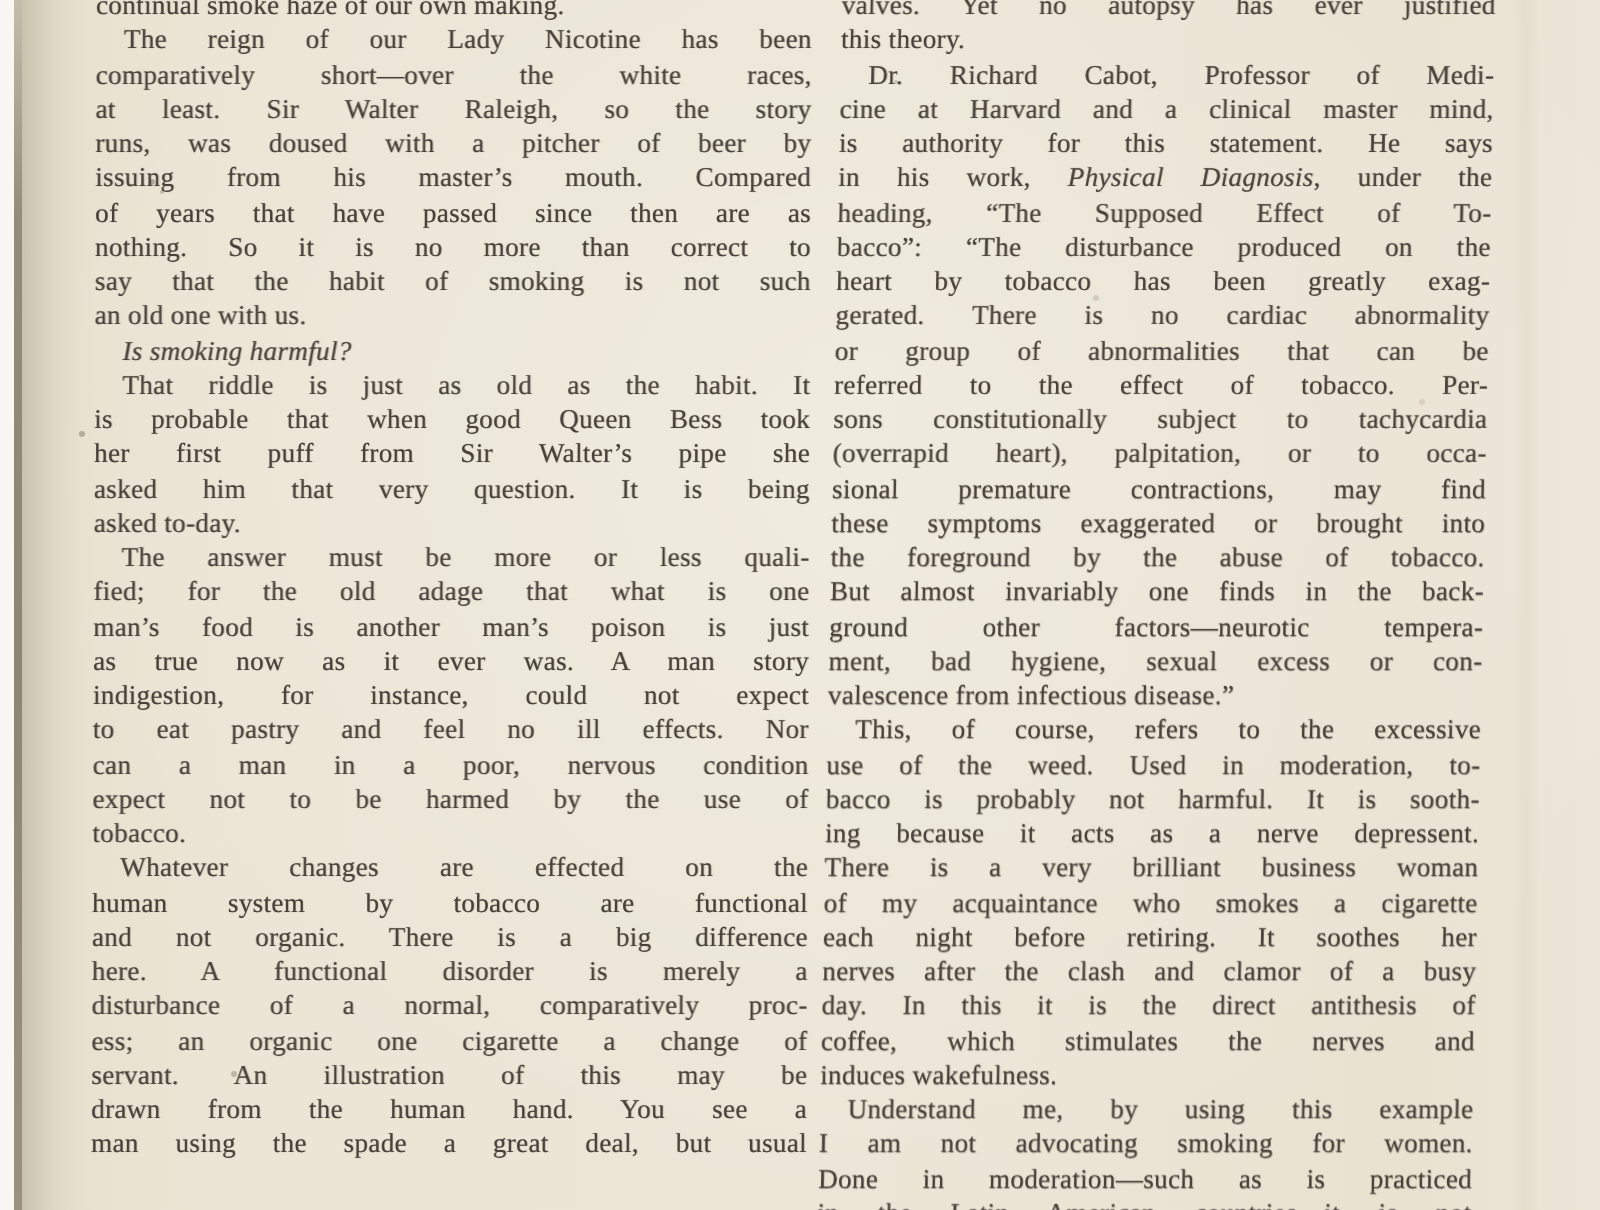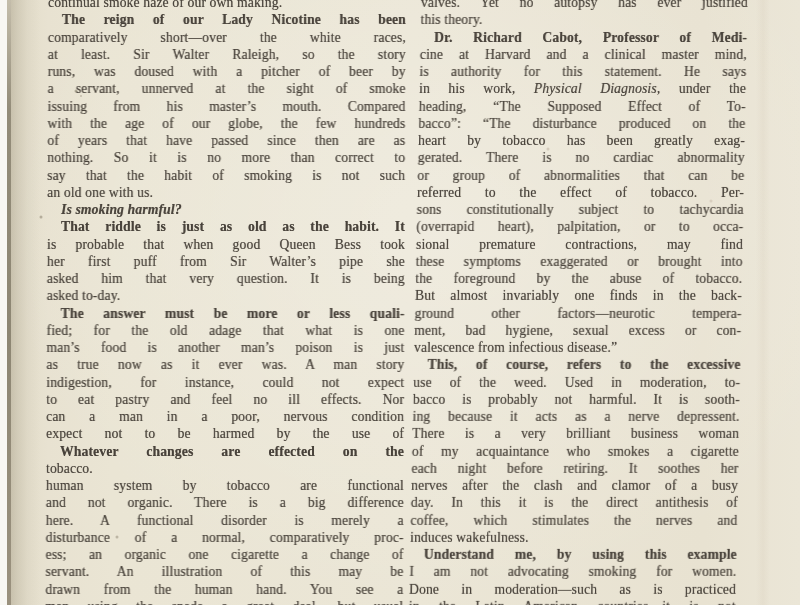--- a/index.html
+++ b/index.html
@@ -50,62 +50,60 @@
   }
   .col-left{left:48px;width:358px;transform:skewX(-0.25deg);transform-origin:0 0;}
   .col-right{left:421px;width:327px;transform:skewX(-1.15deg);transform-origin:0 0;}
   .line{
     height:17.25px;overflow:visible;
     text-align:justify;
     text-align-last:justify;
     white-space:normal;
   }
   .line.end{text-align-last:left;}
-  .line.indent{text-indent:14px;font-weight:bold;}
+  .line.indent{text-indent:14px;}
   .line.it{font-style:italic;text-align-last:left;}
   .ital{font-style:italic;}
 </style>
 </head>
 <body>
 
 <div class="page">
   <div class="edge-white"></div>
   <div class="edge-line"></div>
   <div class="edge-shadow"></div>
   <div class="margin-streak"></div>
   <div class="specks"></div>
   <div class="col col-left" id="col-left">
       <div class="line end"><span>continual smoke haze of our own making.</span></div>
       <div class="line indent"><span>The reign of our Lady Nicotine has been</span></div>
       <div class="line"><span>comparatively short—over the white races,</span></div>
       <div class="line"><span>at least.  Sir Walter Raleigh, so the story</span></div>
       <div class="line"><span>runs, was doused with a pitcher of beer by</span></div>
-      <div class="line"><span>a servant, unnerved at the sight of smoke</span></div>
       <div class="line"><span>issuing from his master’s mouth.  Compared</span></div>
-      <div class="line"><span>with the age of our globe, the few hundreds</span></div>
       <div class="line"><span>of years that have passed since then are as</span></div>
       <div class="line"><span>nothing.  So it is no more than correct to</span></div>
       <div class="line"><span>say that the habit of smoking is not such</span></div>
       <div class="line end"><span>an old one with us.</span></div>
       <div class="line indent it"><span>Is smoking harmful?</span></div>
       <div class="line indent"><span>That riddle is just as old as the habit.  It</span></div>
       <div class="line"><span>is probable that when good Queen Bess took</span></div>
       <div class="line"><span>her first puff from Sir Walter’s pipe she</span></div>
       <div class="line"><span>asked him that very question.  It is being</span></div>
       <div class="line end"><span>asked to-day.</span></div>
       <div class="line indent"><span>The answer must be more or less quali-</span></div>
       <div class="line"><span>fied; for the old adage that what is one</span></div>
       <div class="line"><span>man’s food is another man’s poison is just</span></div>
       <div class="line"><span>as true now as it ever was.  A man story</span></div>
       <div class="line"><span>indigestion, for instance, could not expect</span></div>
       <div class="line"><span>to eat pastry and feel no ill effects.  Nor</span></div>
       <div class="line"><span>can a man in a poor, nervous condition</span></div>
       <div class="line"><span>expect not to be harmed by the use of</span></div>
+      <div class="line end"><span>tobacco.</span></div>
       <div class="line indent"><span>Whatever changes are effected on the</span></div>
-      <div class="line end"><span>tobacco.</span></div>
       <div class="line"><span>human system by tobacco are functional</span></div>
       <div class="line"><span>and not organic.  There is a big difference</span></div>
       <div class="line"><span>here.  A functional disorder is merely a</span></div>
       <div class="line"><span>disturbance of a normal, comparatively proc-</span></div>
       <div class="line"><span>ess; an organic one cigarette a change of</span></div>
       <div class="line"><span>servant.  An illustration of this may be</span></div>
       <div class="line"><span>drawn from the human hand.  You see a</span></div>
       <div class="line clip"><span>man using the spade a great deal, but usual</span></div>
     </div>
   <div class="col col-right" id="col-right">

